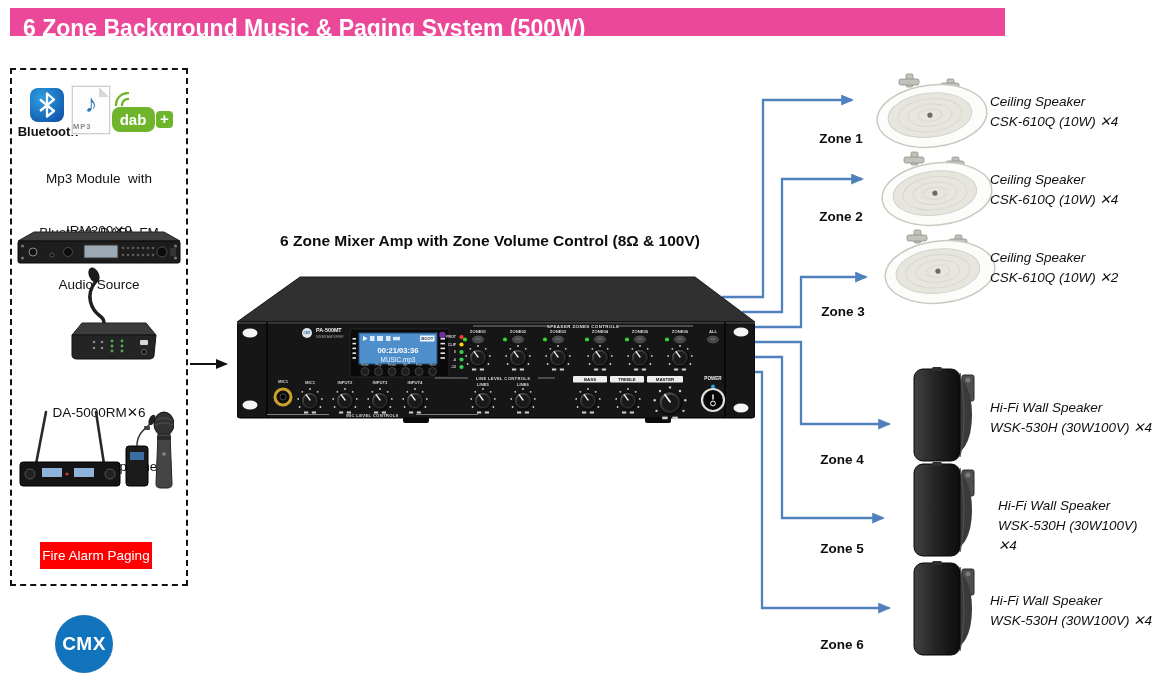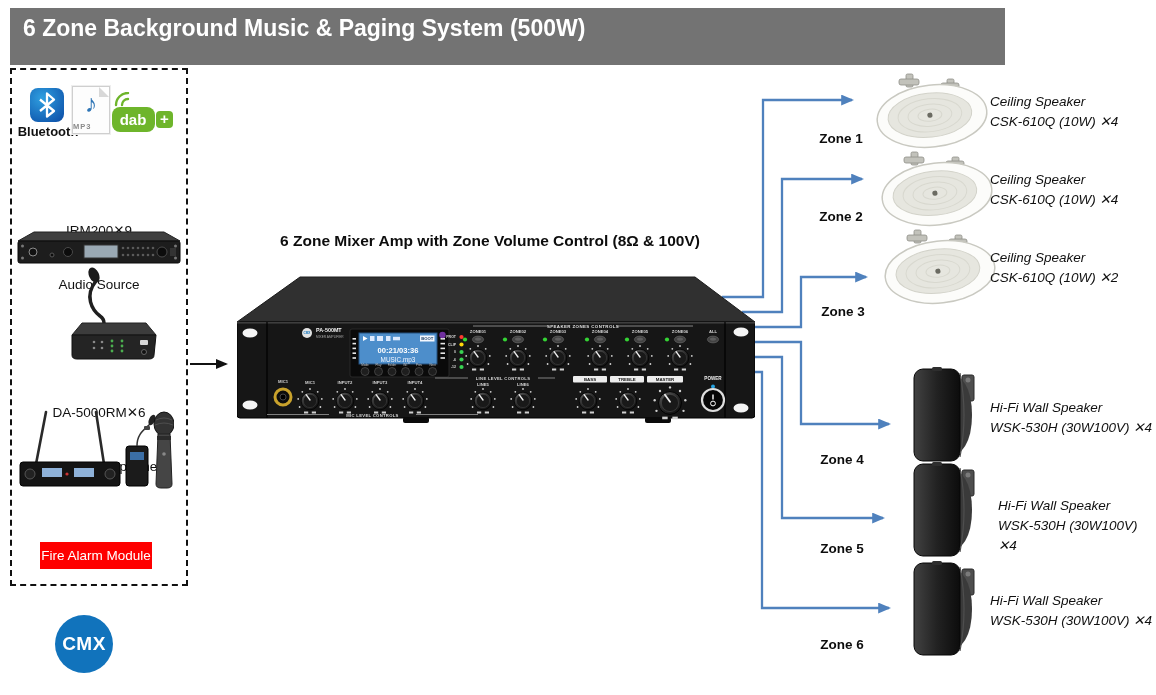--- a/index.html
+++ b/index.html
@@ -1,19 +1,19 @@
 <!DOCTYPE html>
 <html><head>
 <meta charset="utf-8">
 <style>
   html,body{margin:0;padding:0;background:#fff;font-family:"Liberation Sans",sans-serif;}
   #page{position:relative;width:1156px;height:695px;background:#fff;overflow:hidden;}
   .abs{position:absolute;}
   
-  #hdr{left:10px;top:8px;width:995px;height:57px;background:#737373;}
+  #hdr{left:10px;top:8px;width:995px;height:28px;background:#ec4899;}
   #hdr .t{color:#fff;font-size:23px;font-weight:bold;line-height:40px;padding-left:13px;white-space:nowrap;}
   
   #srcbox{left:10px;top:68px;width:178px;height:518px;border:2px dashed #111;box-sizing:border-box;}
   .cap{position:absolute;left:0;width:174px;text-align:center;font-size:13.5px;color:#111;line-height:18px;white-space:pre-wrap;}
   .iconlbl{position:absolute;text-align:center;font-size:13px;font-weight:bold;color:#111;}
   #firebox{position:absolute;left:28px;top:472px;width:112px;height:27px;background:#fe0000;color:#fff;
            font-size:13.5px;text-align:center;line-height:27px;}
   
   #mp3icon{position:absolute;left:60px;top:16px;width:36px;height:46px;background:#fdfdfd;border:1px solid #cfcfcf;box-shadow:0 0 0 1px #eee;}
   #mp3icon .fold{position:absolute;right:0;top:0;width:0;height:0;border-left:10px solid #d8d8d8;border-top:10px solid #fff;}
@@ -127,20 +127,24 @@
     </div>
 
     <svg class="abs" style="left:100px;top:22px" width="62" height="42" viewBox="0 0 62 42">
       <path d="M4,13 A12,12 0 0 1 16,1" stroke="#6eb52b" stroke-width="2.4" fill="none" stroke-linecap="round"></path>
       <path d="M10,13 A6,6 0 0 1 16,7" stroke="#6eb52b" stroke-width="2.4" fill="none" stroke-linecap="round"></path>
       <rect x="0" y="15" width="43" height="25" rx="8" fill="#6eb52b"></rect>
       <text x="21" y="33" text-anchor="middle" font-size="15" font-weight="bold" fill="#fff">dab</text>
       <rect x="44" y="19" width="17" height="17" rx="4" fill="#6eb52b"></rect>
       <text x="52.5" y="32" text-anchor="middle" font-size="15" font-weight="bold" fill="#fff">+</text>
     </svg>
+    <div class="cap" style="top:64px">
+      <div>Mp3 Module  with</div>
+      <div>Bluetooth DAB+ FM</div>
+    </div>
     <div class="cap" style="top:116px">
       <div>IRM200✕9</div>
       <div>Audio Source</div>
     </div>
 
     <svg class="abs" style="left:4px;top:158px" width="166" height="38" viewBox="0 0 166 38">
       <polygon points="18,4 148,4 164,13 2,13" fill="#3f3f3f" stroke="#222"></polygon>
       <rect x="2" y="13" width="162" height="22" rx="2" fill="#1d1d1d" stroke="#0a0a0a"></rect>
       <circle cx="6.5" cy="18" r="1.5" fill="#777"></circle>
         <circle cx="6.5" cy="30" r="1.5" fill="#777"></circle>
@@ -210,21 +214,21 @@
       <rect x="112" y="46" width="14" height="8" fill="#3b6ea5"></rect>
       <path d="M119,40 C119,28 126,24 132,18" stroke="#333" stroke-width="1.5" fill="none"></path>
       <ellipse cx="134" cy="14" rx="3" ry="5.5" fill="#222" transform="rotate(25 134 14)"></ellipse>
       <rect x="126" y="20" width="6" height="4" rx="1" fill="#444"></rect>
       <ellipse cx="146" cy="18" rx="10" ry="12" fill="#333" stroke="#111"></ellipse>
       <path d="M138,14 Q146,10 154,14 M137,19 Q146,15 155,19" stroke="#555" stroke-width="0.8" fill="none"></path>
       <path d="M140,28 L138,78 Q138,82 143,82 L149,82 Q154,82 154,78 L152,28 Z" fill="#454545" stroke="#222"></path>
       <rect x="139" y="30" width="14" height="4" fill="#2b2b2b"></rect>
       <circle cx="146" cy="48" r="1.8" fill="#888"></circle>
     </svg>
-    <div id="firebox">Fire Alarm Module</div>
+    <div id="firebox">Fire Alarm Paging</div>
   </div>
 
   <div class="abs z3 amp-title" style="left:240px;top:232px;width:500px">6 Zone  Mixer Amp with Zone Volume Control (8Ω &amp; 100V)</div>
 
   <svg class="abs z2" style="left:237px;top:275px" width="518" height="150" viewBox="0 0 518 150">
     <defs>
       <radialGradient id="kg" cx="35%" cy="30%" r="80%">
         <stop offset="0" stop-color="#6a6a6a"></stop>
           <stop offset="0.55" stop-color="#2e2e2e"></stop>
           <stop offset="1" stop-color="#0a0a0a"></stop>

